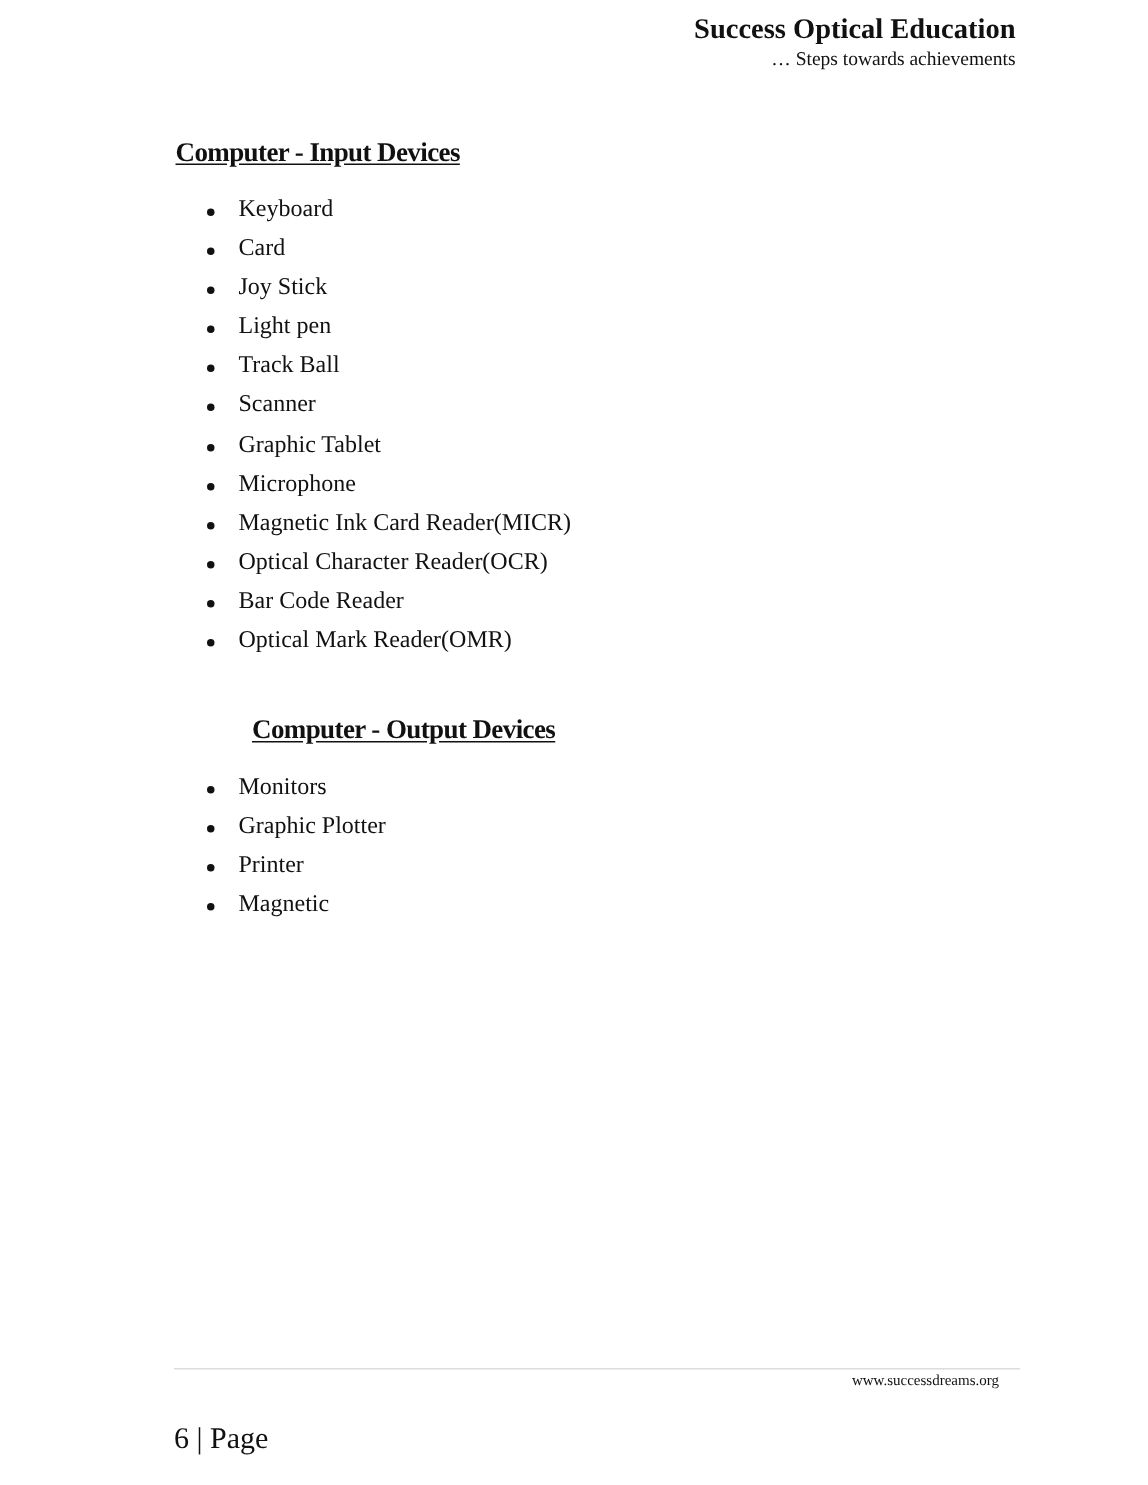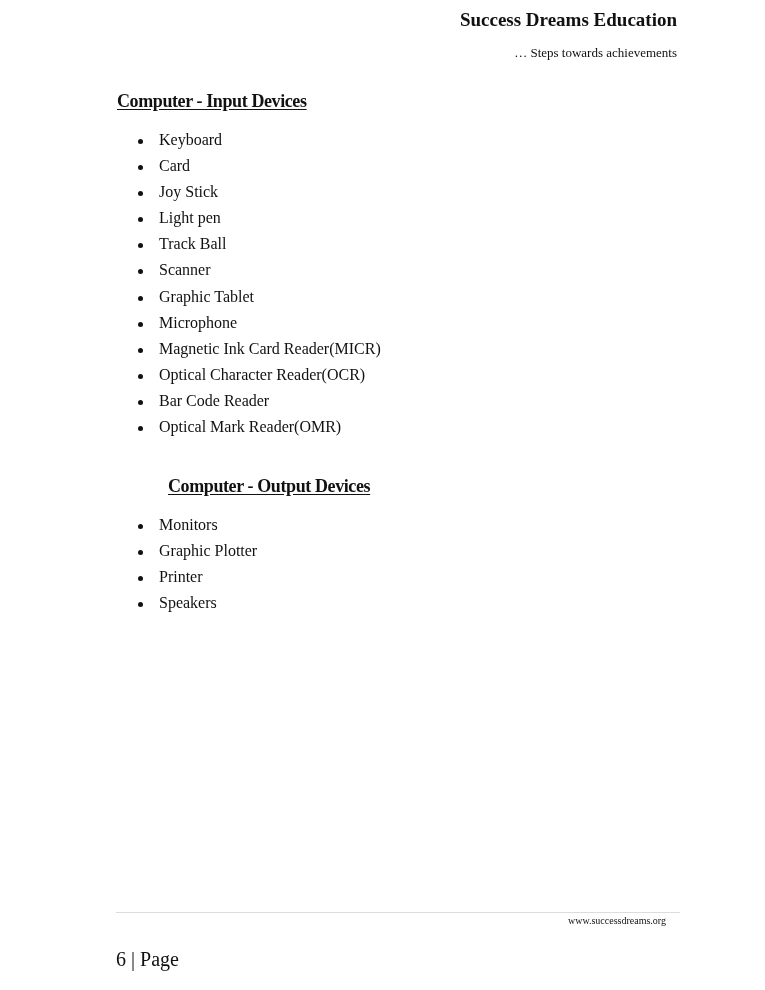--- a/index.html
+++ b/index.html
@@ -2,21 +2,21 @@
 <html><head>
   <meta charset="utf-8">
   <style>
     html, body { margin: 0; padding: 0; background: #ffffff; }
     body {
       width: 765px; height: 990px; position: relative; overflow: hidden;
       font-family: "Liberation Serif", "DejaVu Serif", serif; color: #111;
     }
     .header { position: absolute; right: 88px; top: 9px; text-align: right; }
     .header-title { font-size: 19px; font-weight: bold; line-height: 22px; }
-    .header-tagline { font-size: 13px; line-height: 16px; margin-top: 14px; }
+    .header-tagline { font-size: 13px; line-height: 16px; margin-top: 0px; }
     .heading {
       position: absolute; font-size: 18px; font-weight: bold;
       text-decoration: underline; text-underline-offset: 2px; letter-spacing: -0.4px;
     }
     .heading-input { left: 117px; top: 91px; }
     .heading-output { left: 168px; top: 476px; }
     ul.devices { position: absolute; left: 0; margin: 0; padding: 0; list-style: none; }
     ul.devices li { position: relative; height: 26.1px; font-size: 16px; line-height: 26px; }
     ul.devices li .bullet {
       position: absolute; left: 138px; top: 12px; width: 5px; height: 5px;
@@ -26,21 +26,21 @@
     .list-input { top: 127px; }
     .list-output { top: 512px; }
     .footer-rule { position: absolute; left: 116px; top: 912px; width: 564px; height: 1px; background: #dcdcdc; }
     .footer-left { position: absolute; left: 116px; top: 948px; font-size: 20px; }
     .footer-right { position: absolute; right: 99px; top: 915px; font-size: 10px; }
   </style>
 </head>
 <body>
 
 <div class="header">
-  <div class="header-title">Success Dreams Education</div>
+  <div class="header-title">Success Optical Education</div>
   <div class="header-tagline">… Steps towards achievements</div>
 </div>
 
 <div class="heading heading-input">Computer - Input Devices</div>
 
 <ul class="devices list-input">
   <li>
       <span class="bullet"></span>
       <span class="label">Keyboard</span>
     </li>
@@ -100,19 +100,19 @@
   <li>
       <span class="bullet"></span>
       <span class="label">Graphic Plotter</span>
     </li>
   <li>
       <span class="bullet"></span>
       <span class="label">Printer</span>
     </li>
   <li>
       <span class="bullet"></span>
-      <span class="label">Speakers</span>
+      <span class="label">Magnetic</span>
     </li>
 </ul>
 
 <div class="footer-rule"></div>
 <div class="footer-left">6 | Page</div>
 <div class="footer-right">www.successdreams.org</div>
 
 </body></html>

